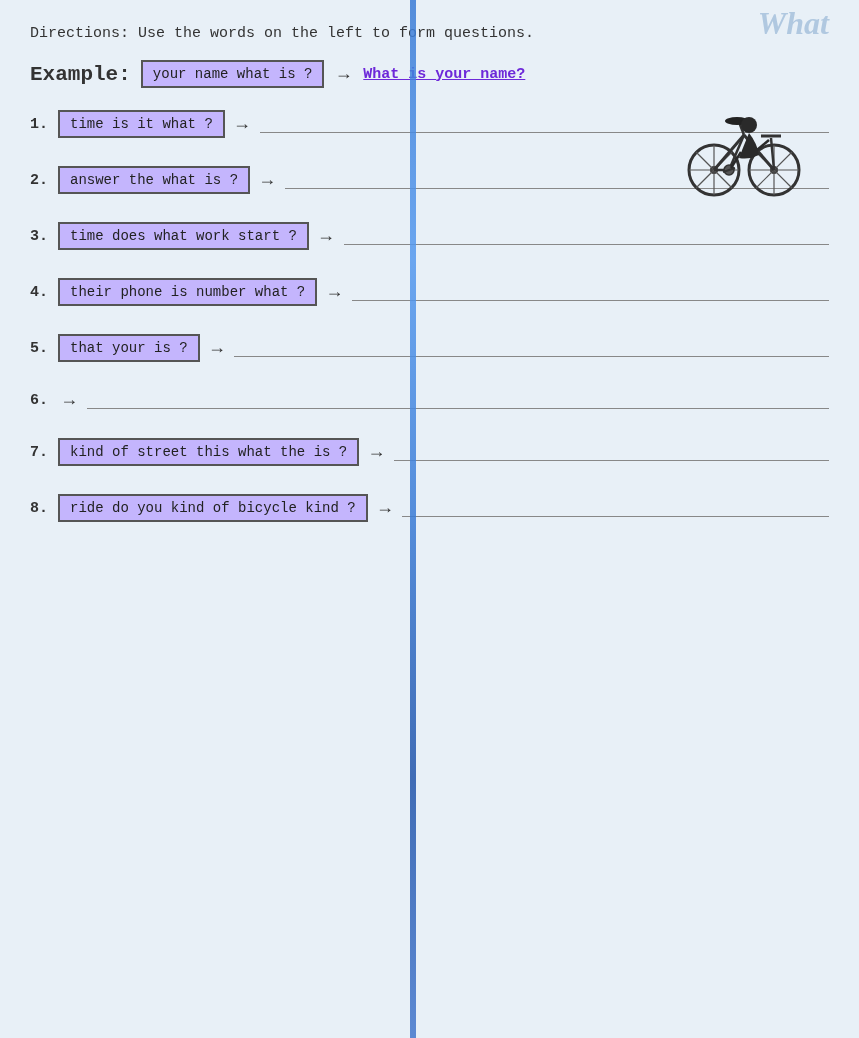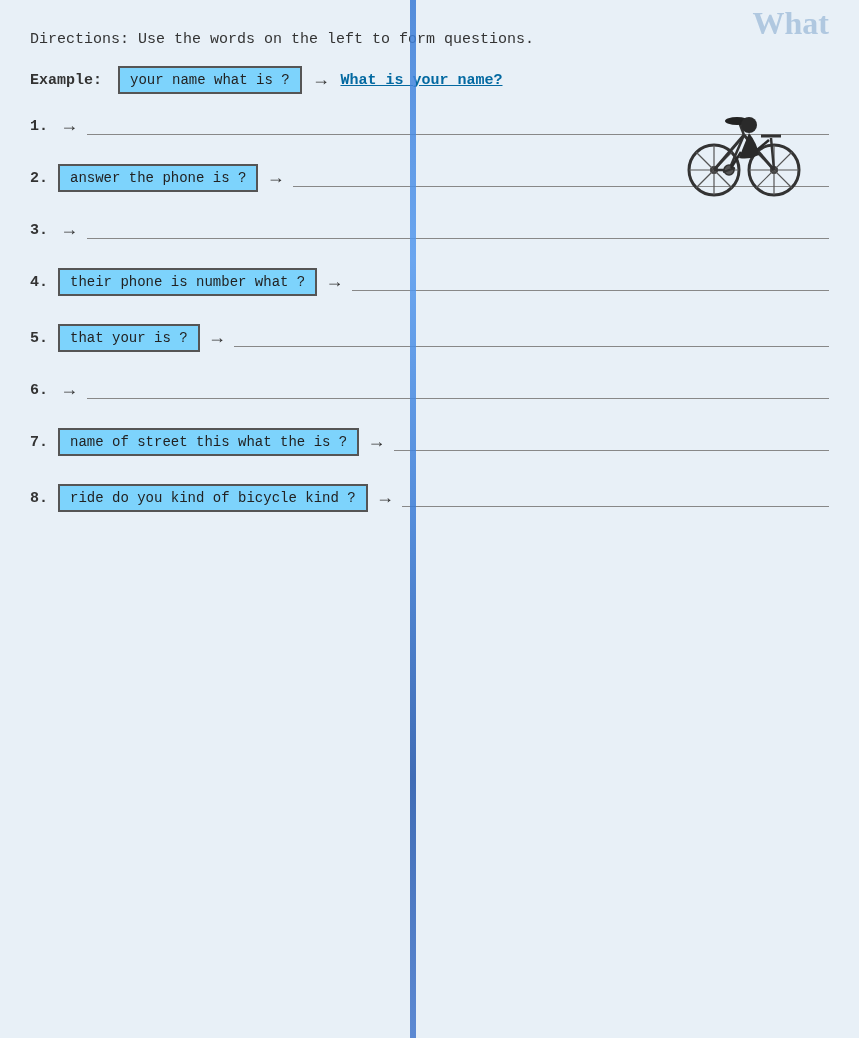--- a/index.html
+++ b/index.html
@@ -34,62 +34,63 @@
     }
 
     
     .watermark {
       position: absolute;
       top: 5px;
       right: 30px;
       font-size: 32px;
       font-weight: bold;
       color: #b0c8e0;
+      font-style: italic;
       font-family: serif;
     }
 
     .directions {
       font-size: 15px;
       color: #333;
       margin-bottom: 18px;
-      margin-top: 11px;
+      margin-top: 5px;
     }
 
     .example-row {
       display: flex;
       align-items: center;
       margin-bottom: 22px;
       gap: 8px;
     }
 
     .example-label {
-      font-size: 15px;
-      font-weight: bold;
-      color: #333;
-      margin-right: 8px;
+      font-size: 21px;
+      font-weight: bold;
+      color: #333;
+      margin-right: 2px;
     }
 
     .word-box {
       border: 2px solid #555;
       padding: 4px 10px;
       font-size: 14px;
-      background: #7dd3fc;
+      background: #c4b5fd;
       font-family: 'Courier New', Courier, monospace;
       color: #222;
     }
 
     .arrow {
       font-size: 18px;
       color: #333;
       margin: 0 6px;
     }
 
     .answer-text {
       font-size: 15px;
-      color: #0369a1;
+      color: #6d28d9;
       text-decoration: underline;
       font-weight: bold;
     }
 
     
     .bicycle-img {
       position: absolute;
       top: 110px;
       right: 50px;
       width: 130px;
@@ -184,37 +185,39 @@
       <path d="M70 23 Q65 35 60 48 Q70 50 80 45 Q78 33 70 23Z" fill="#2a2a2a"></path>
       <line x1="62" y1="42" x2="52" y2="58" stroke="#2a2a2a" stroke-width="2.5"></line>
       <line x1="78" y1="40" x2="90" y2="30" stroke="#2a2a2a" stroke-width="2.5"></line>
     </svg>
   </div>
 
   <div class="question-rows">
 
     <div class="question-row">
       <span class="number">1.</span>
+      <span class="word-box">time  is  it  what  ?</span>
       <div class="row-right">
         <span class="arrow">→</span>
         <div class="answer-line-long"></div>
       </div>
     </div>
 
     <div class="question-row">
       <span class="number">2.</span>
-      <span class="word-box">answer  the  phone  is  ?</span>
+      <span class="word-box">answer  the  what  is  ?</span>
       <div class="row-right">
         <span class="arrow">→</span>
         <div class="answer-line-long"></div>
       </div>
     </div>
 
     <div class="question-row">
       <span class="number">3.</span>
+      <span class="word-box">time  does  what  work  start  ?</span>
       <div class="row-right">
         <span class="arrow">→</span>
         <div class="answer-line-long"></div>
       </div>
     </div>
 
     <div class="question-row">
       <span class="number">4.</span>
       <span class="word-box">their  phone  is  number  what  ?</span>
       <div class="row-right">
@@ -235,21 +238,21 @@
     <div class="question-row">
       <span class="number">6.</span>
       <div class="row-right">
         <span class="arrow">→</span>
         <div class="answer-line-long"></div>
       </div>
     </div>
 
     <div class="question-row">
       <span class="number">7.</span>
-      <span class="word-box">name  of  street  this  what  the  is  ?</span>
+      <span class="word-box">kind  of  street  this  what  the  is  ?</span>
       <div class="row-right">
         <span class="arrow">→</span>
         <div class="answer-line-long"></div>
       </div>
     </div>
 
     <div class="question-row">
       <span class="number">8.</span>
       <span class="word-box">ride  do  you  kind  of  bicycle  kind  ?</span>
       <div class="row-right">

